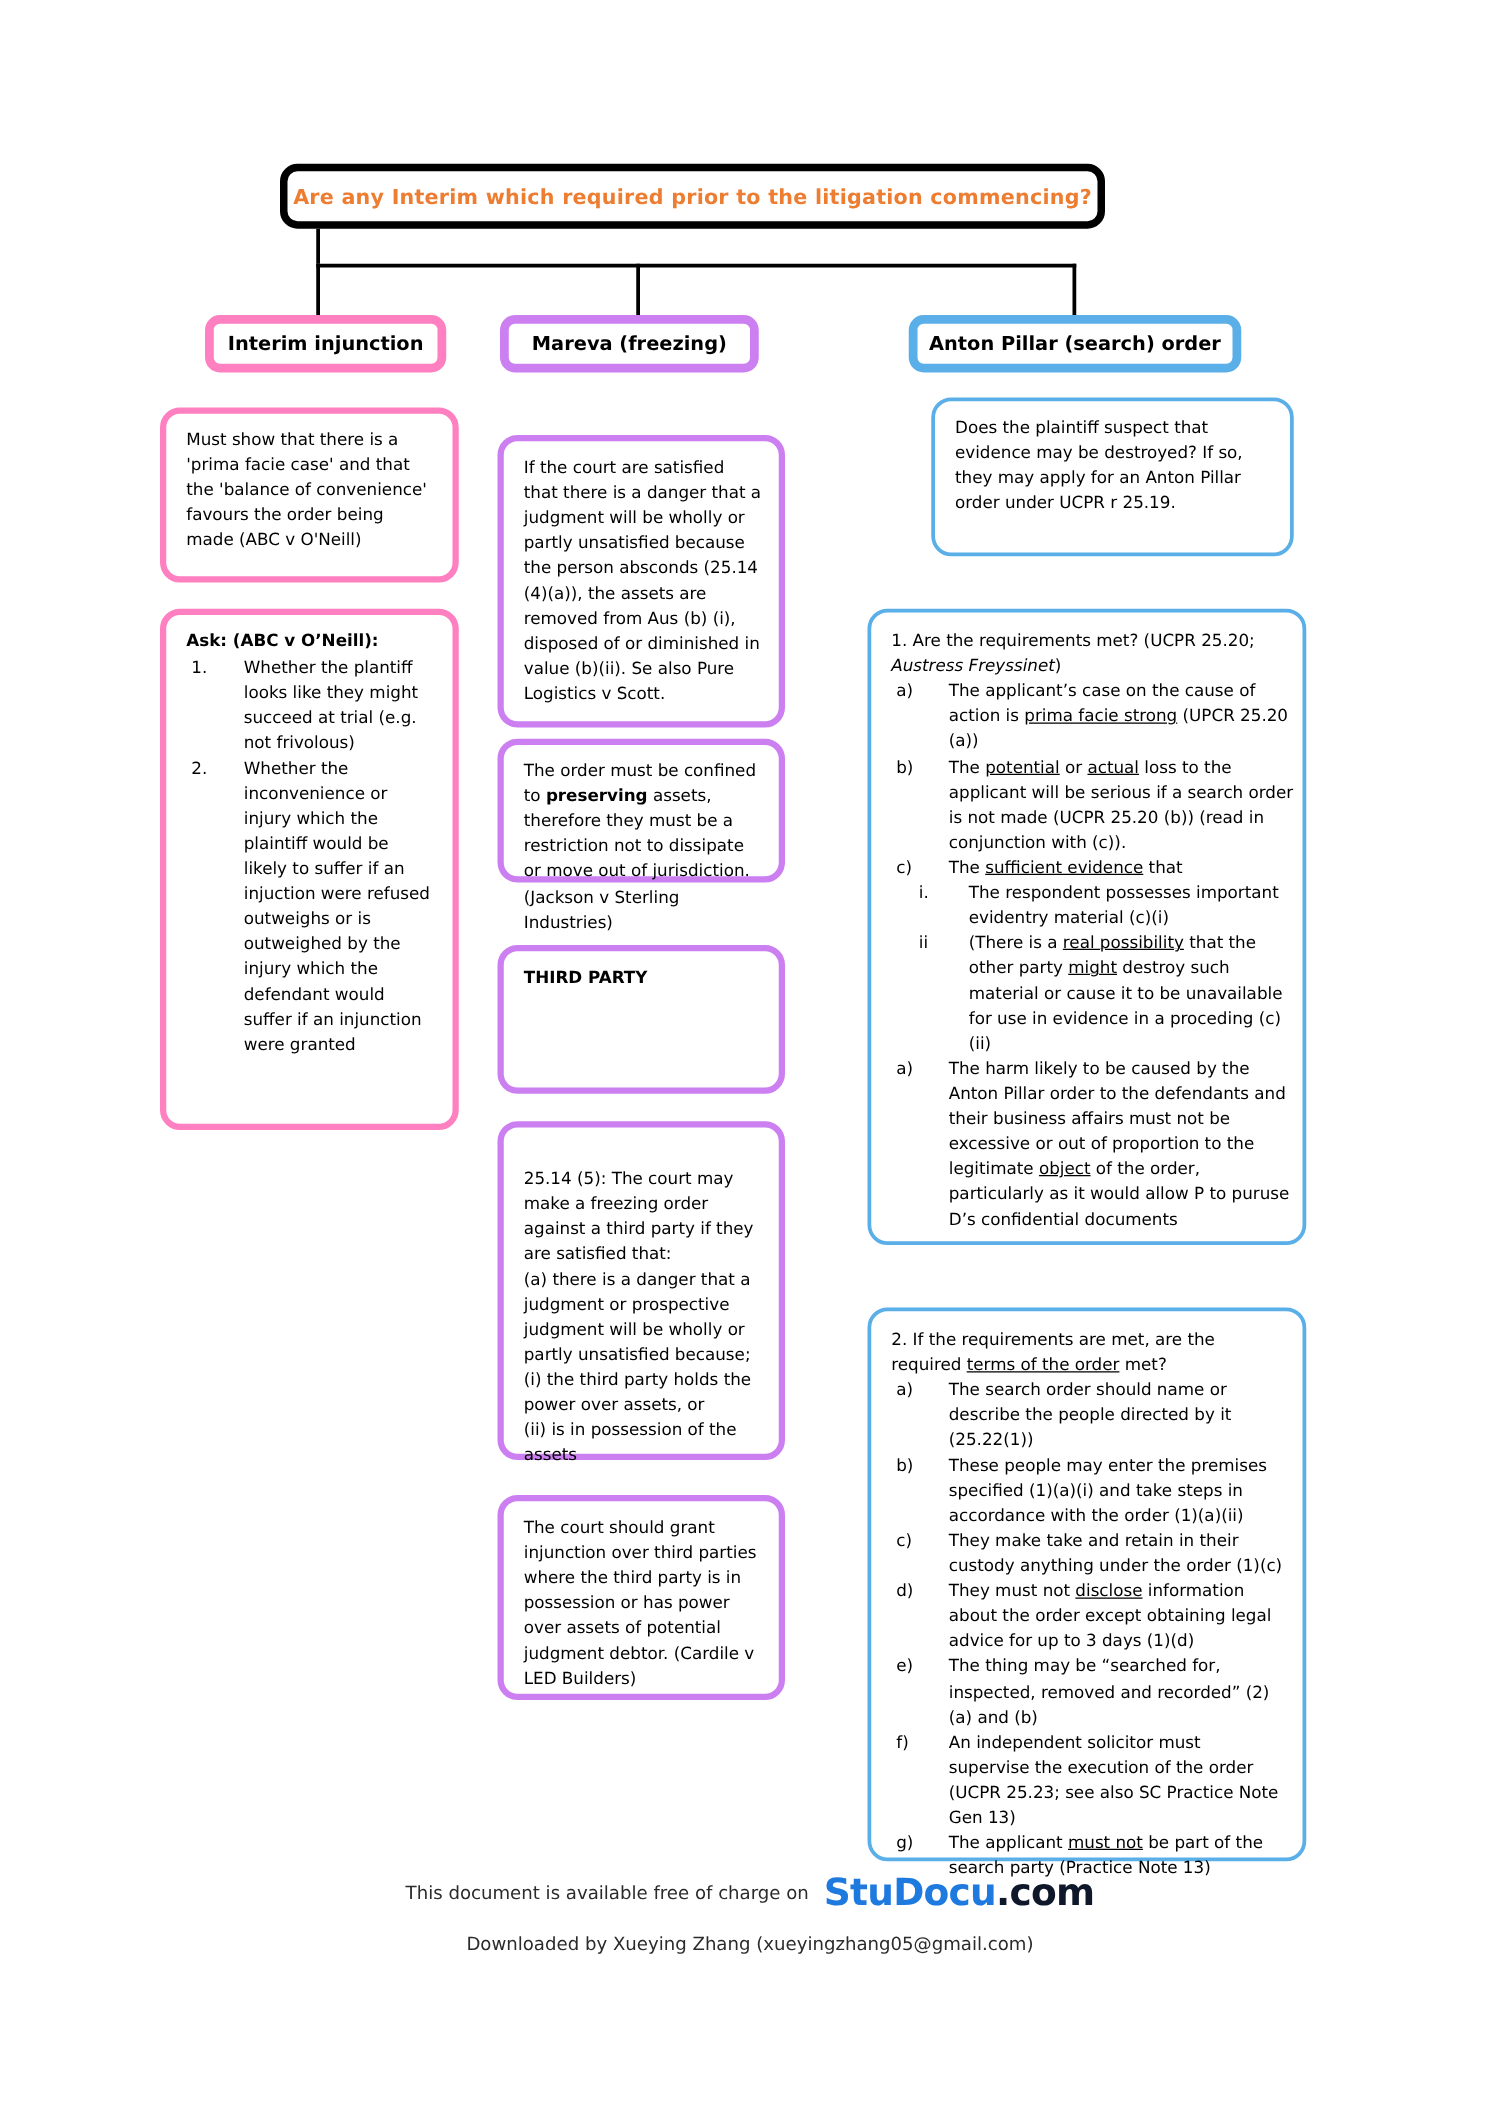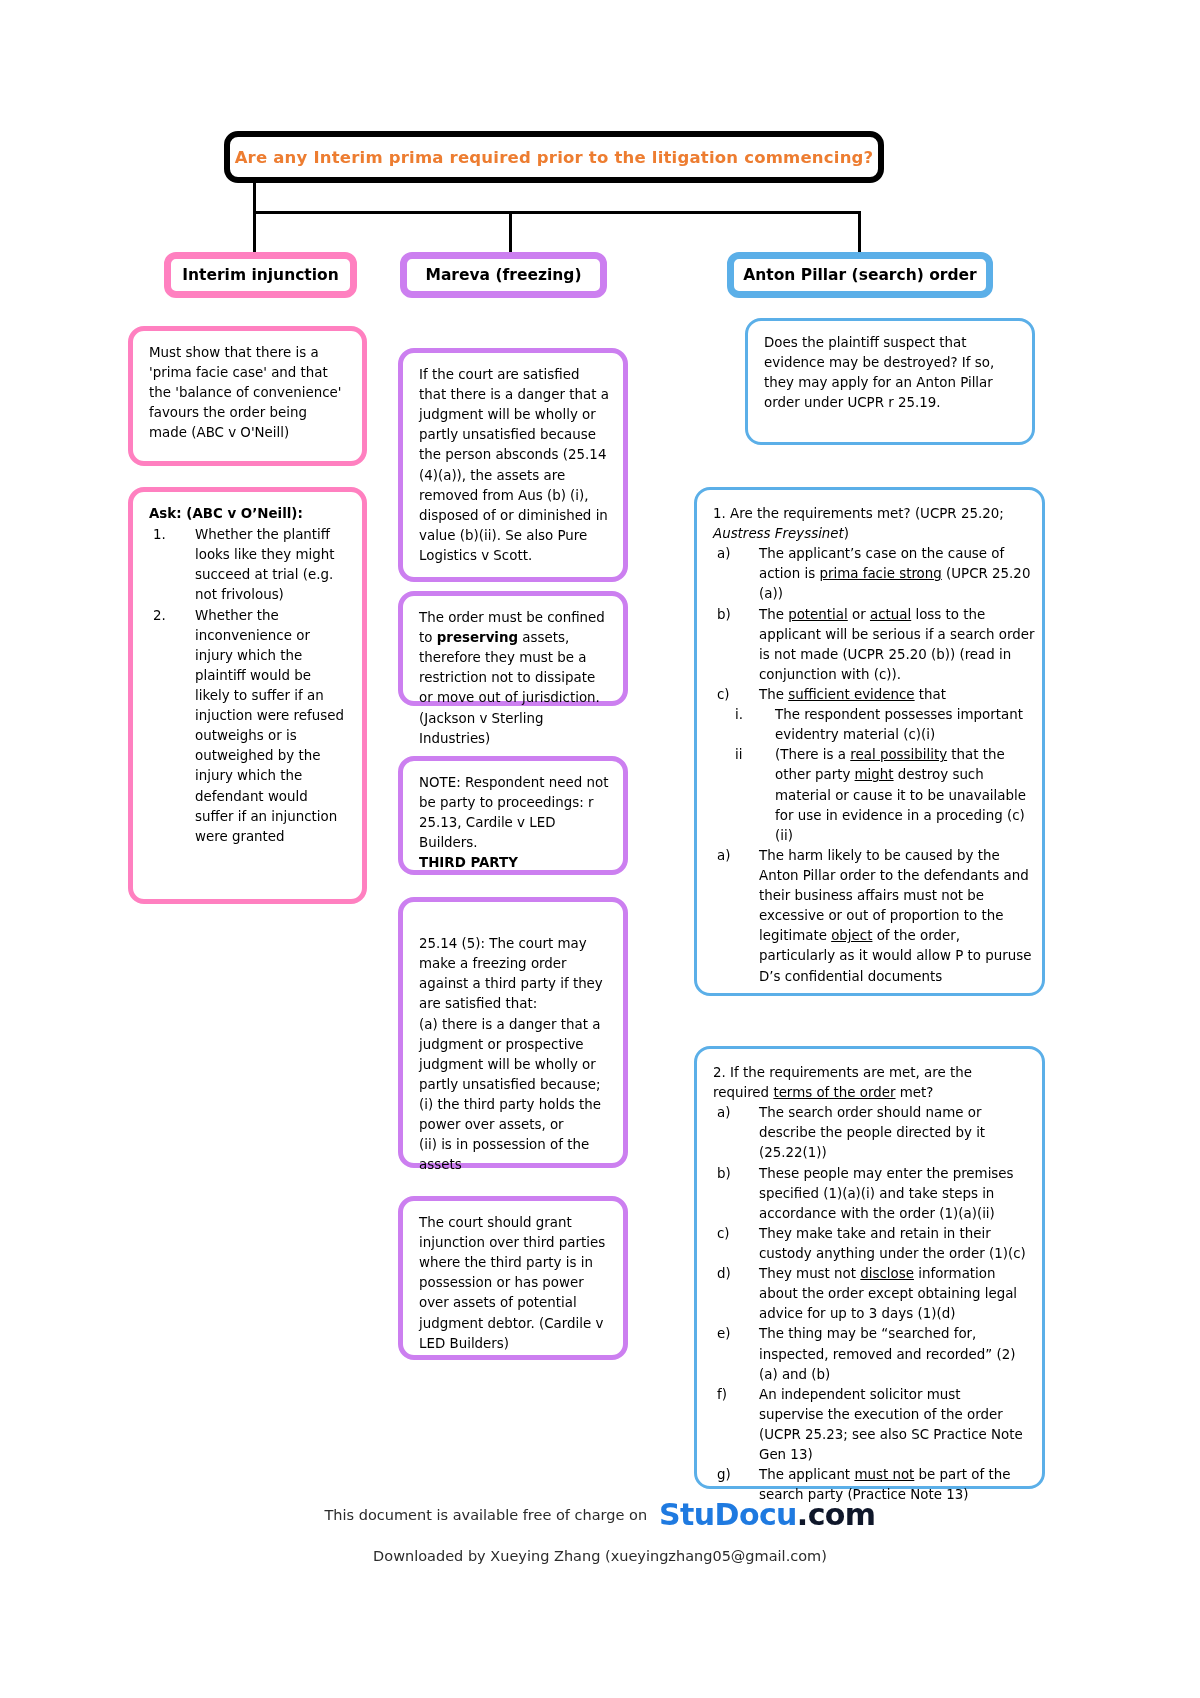--- a/index.html
+++ b/index.html
@@ -126,21 +126,21 @@
     width: 1200px;
     text-align: center;
     font-size: 14.5px;
     color: #2b2b2b;
   }
 </style>
 </head>
 <body>
 
 <div class="root-box">
-  <span class="root-text">Are any Interim prima required prior to the litigation commencing?</span>
+  <span class="root-text">Are any Interim which required prior to the litigation commencing?</span>
 </div>
 
 <div class="line v-line" style="left:253px; top:183px; height:28px;"></div>
 <div class="line h-line" style="left:253px; top:211px; width:608px;"></div>
 <div class="line v-line" style="left:253px; top:211px; height:42px;"></div>
 <div class="line v-line" style="left:509px; top:211px; height:42px;"></div>
 <div class="line v-line" style="left:858px; top:211px; height:42px;"></div>
 
 <div class="pill pink" style="left:148px; top:252px; width:193px;">
   <span>Interim injunction</span>
@@ -172,21 +172,20 @@
 
 <div class="box purple" style="left:398px; top:332px; width:230px; height:234px;margin-top:16px;">
   <p>If the court are satisfied that there is a danger that a judgment will be wholly or partly unsatisfied because the person absconds (25.14 (4)(a)), the assets are removed from Aus (b) (i), disposed of or diminished in value (b)(ii). Se also Pure Logistics v Scott.</p>
 </div>
 
 <div class="box purple" style="left:398px; top:591px; width:230px; height:115px;">
   <p><span>The order must be confined to </span><span class="b">preserving</span><span> assets, therefore they must be a restriction not to dissipate or move out of jurisdiction. (Jackson v Sterling Industries)</span></p>
 </div>
 
 <div class="box purple" style="left:398px; top:756px; width:230px; height:119px;">
-  <p>NOTE: Respondent need not be party to proceedings: r 25.13, Cardile v LED Builders.</p>
   <p class="b">THIRD PARTY</p>
 </div>
 
 <div class="box purple" style="left:398px; top:897px; width:230px; height:271px; white-space:pre-line;">
   <p>25.14 (5): The court may make a freezing order against a third party if they are satisfied that:
 (a) there is a danger that a judgment or prospective judgment will be wholly or partly unsatisfied because;
 (i) the third party holds the power over assets, or
 (ii) is in possession of the assets</p>
 </div>
 

